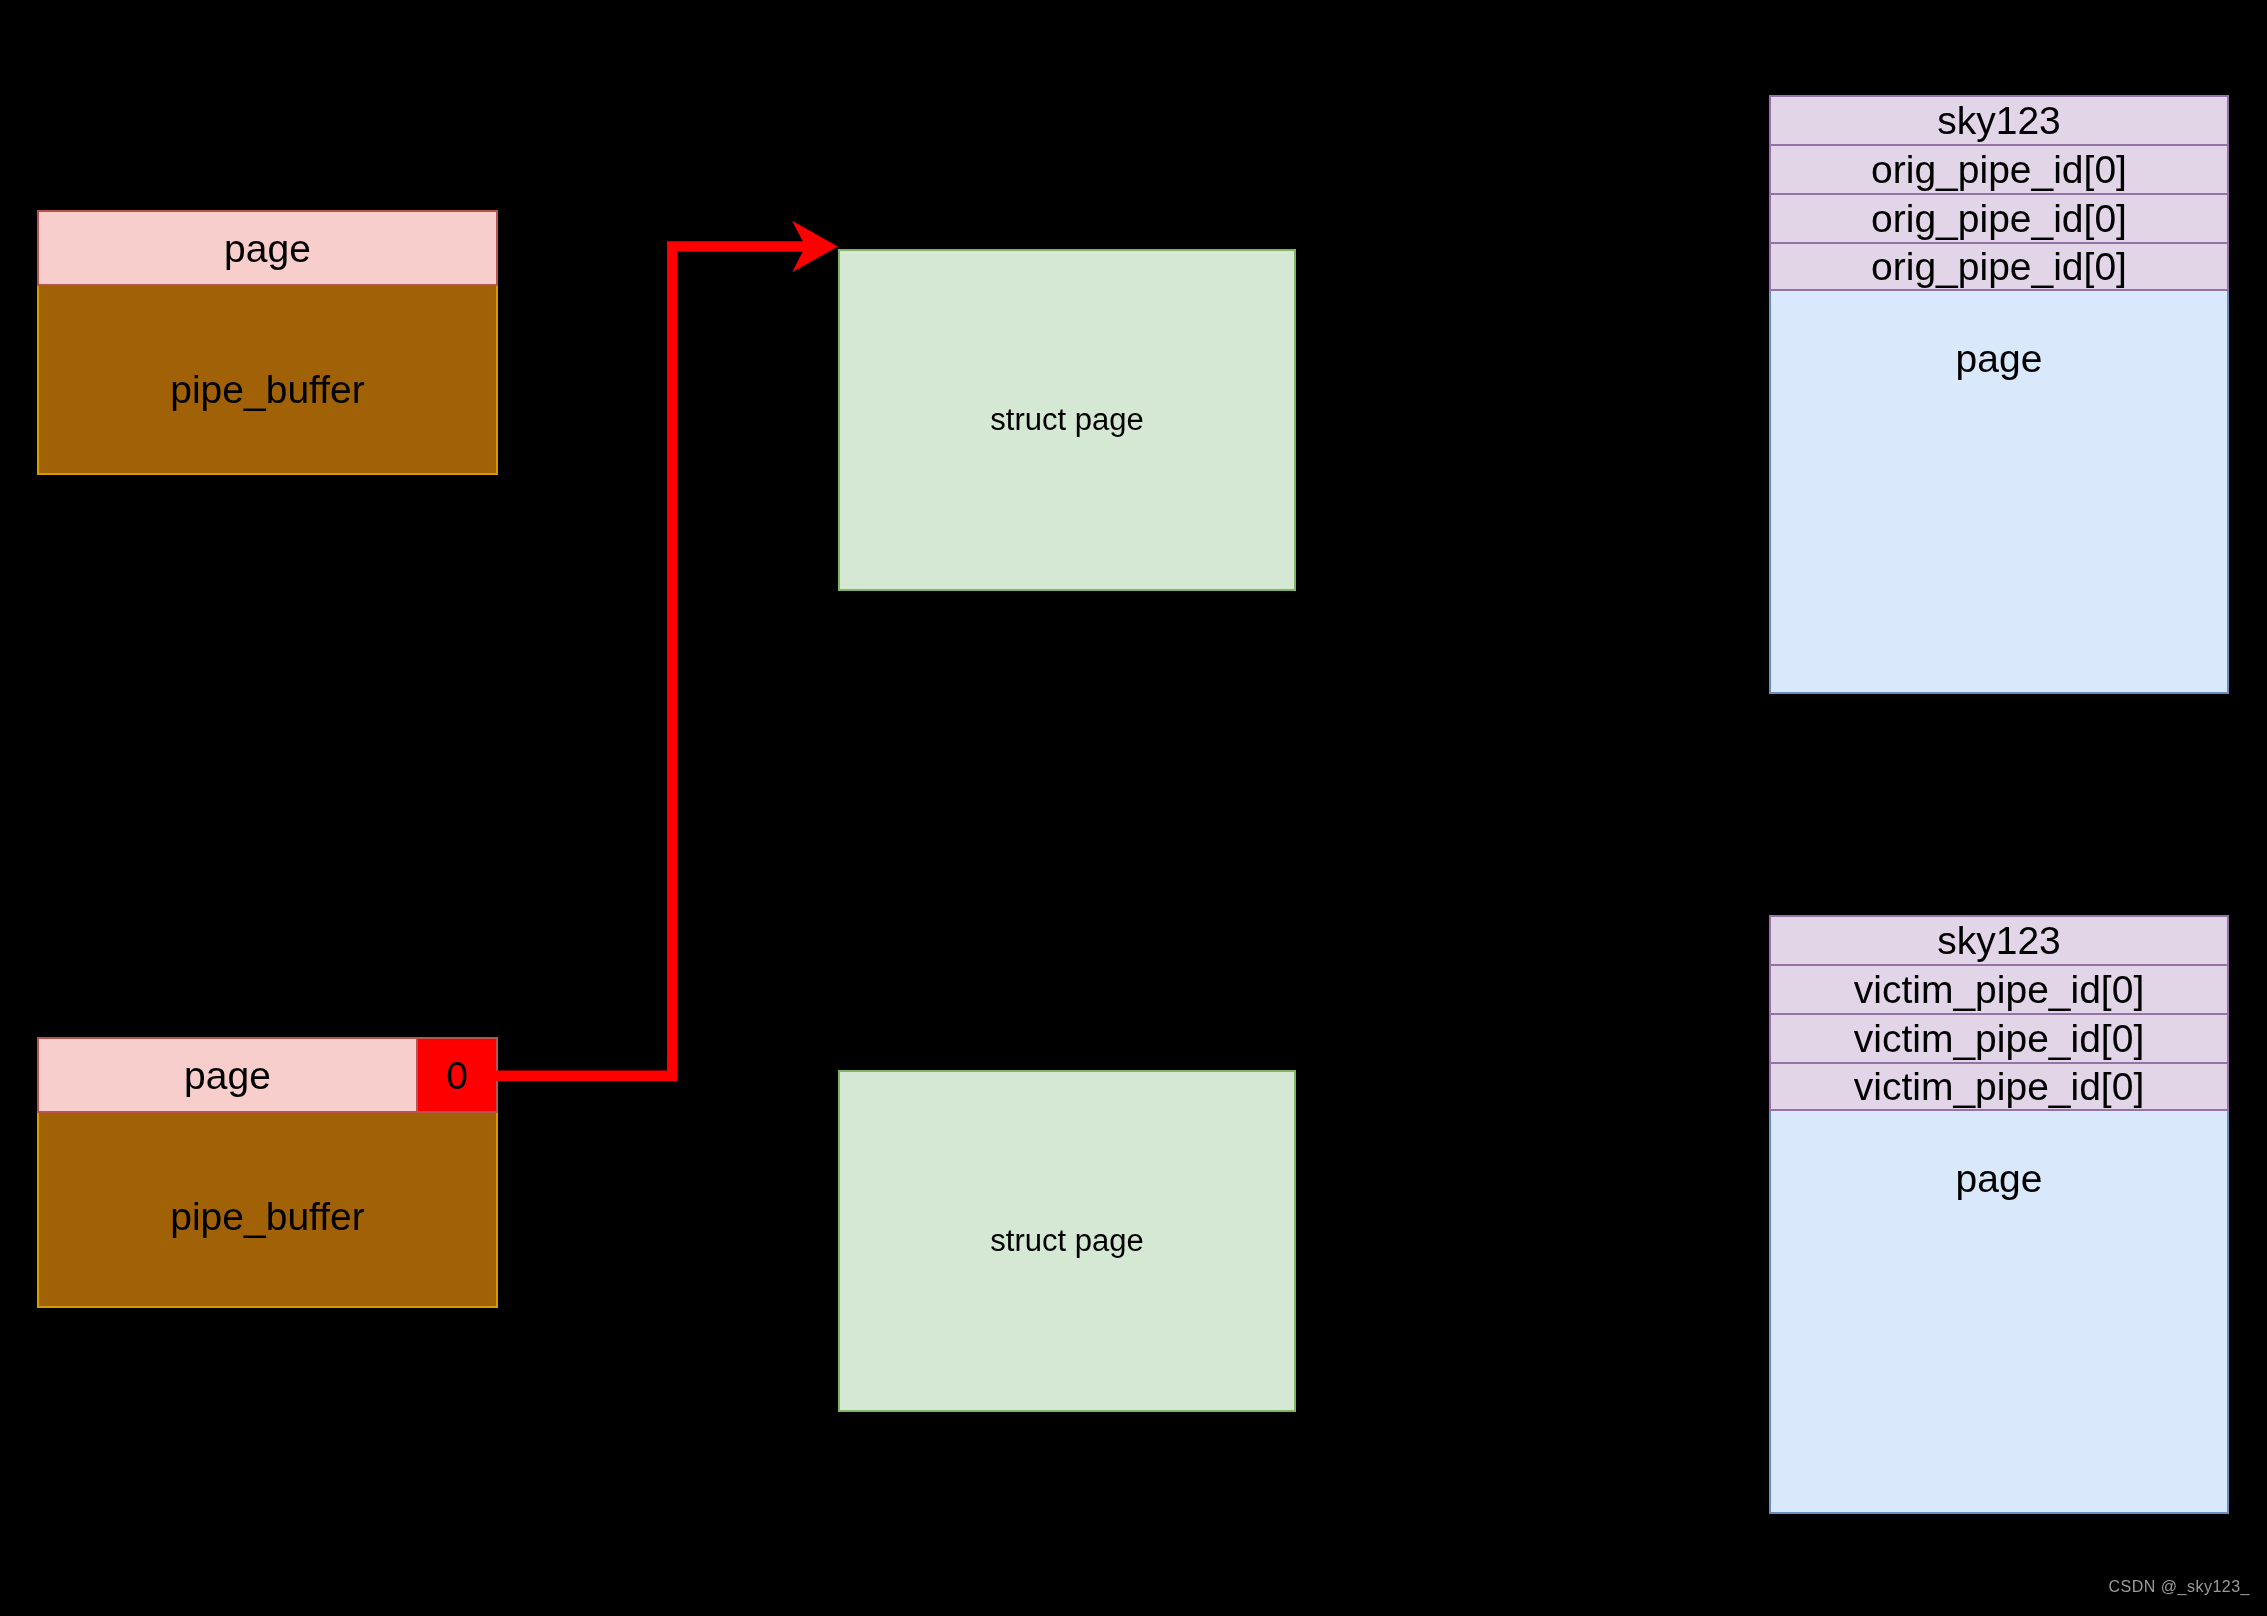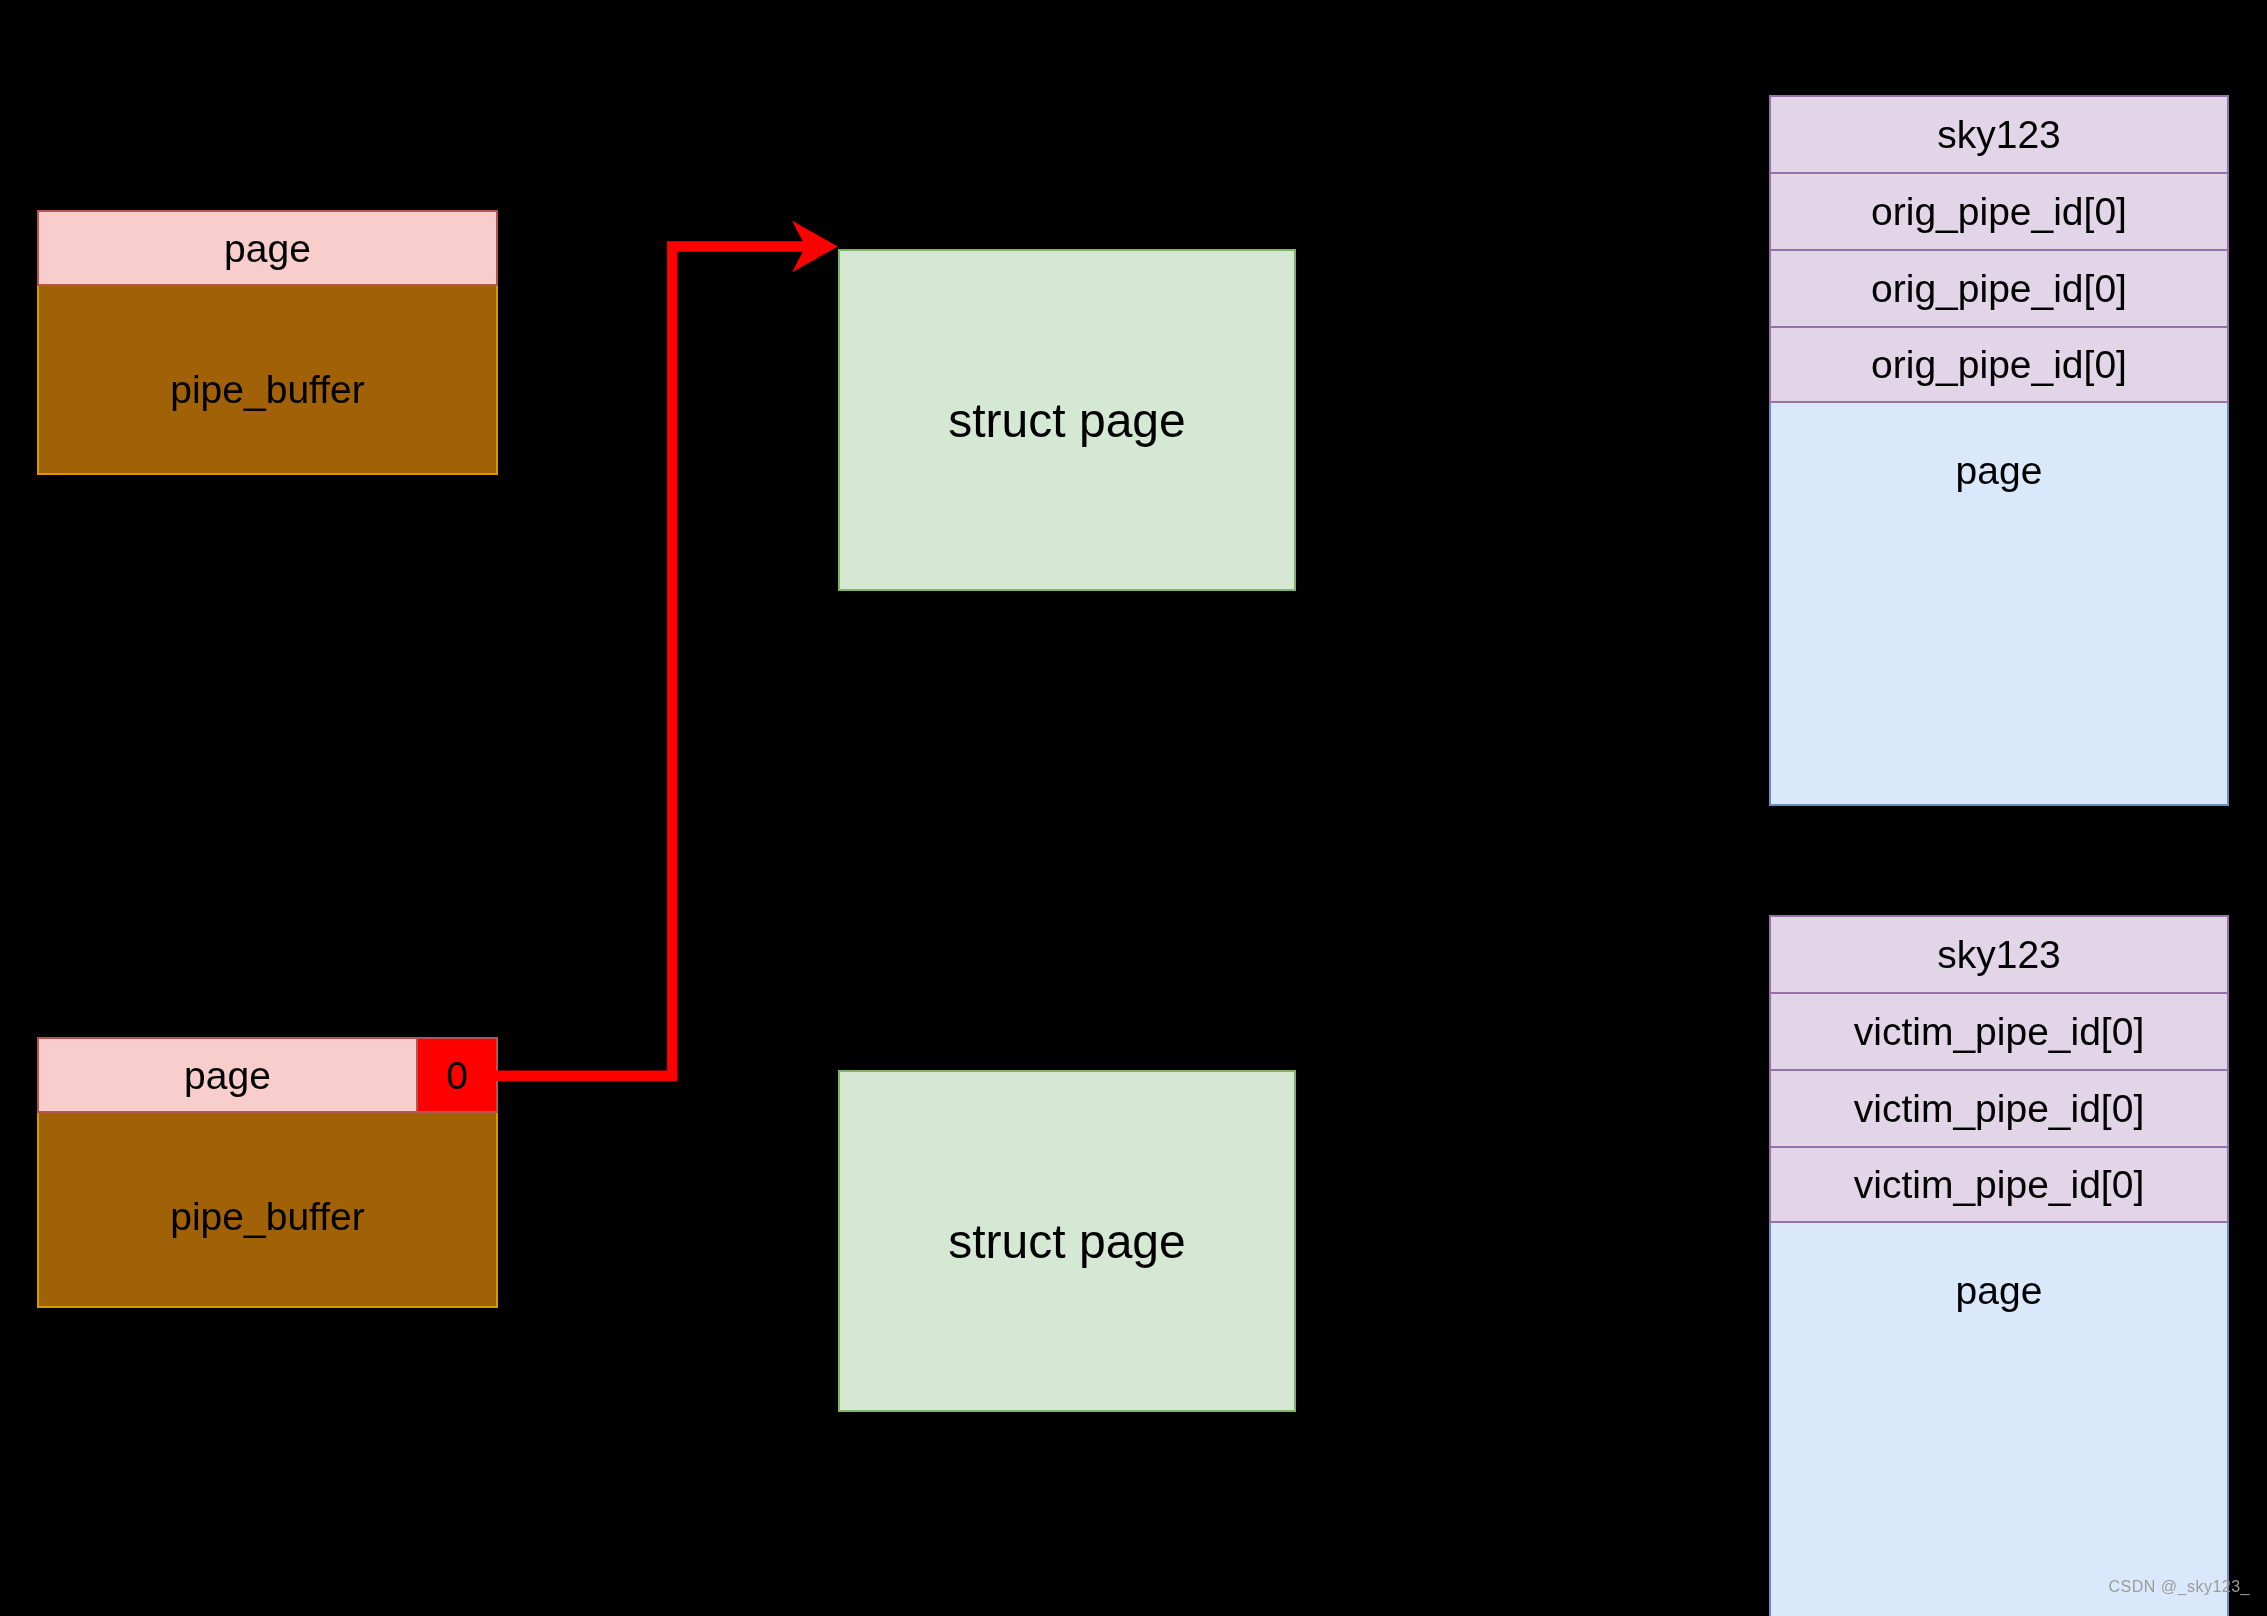--- a/index.html
+++ b/index.html
@@ -67,35 +67,35 @@
 
   
   .structpage {
     position: absolute;
     box-sizing: border-box;
     background: #d5e8d4;
     border: 2.9px solid #82b366;
     display: flex;
     align-items: center;
     justify-content: center;
-    font-size: 48px;
+    font-size: 31px;
     color: #000000;
   }
 
   
   .pipetable {
     position: absolute;
     box-sizing: border-box;
   }
   .pt-row {
     box-sizing: border-box;
     background: #e1d5e7;
     border: 2.9px solid #9673a6;
     border-bottom: none;
-    height: 77px;
+    height: 49px;
     display: flex;
     align-items: center;
     justify-content: center;
     font-size: 39px;
     color: #000000;
     line-height: 1;
   }
   .pt-row.last-purple {
     border-bottom: 2.9px solid #9673a6;
   }

